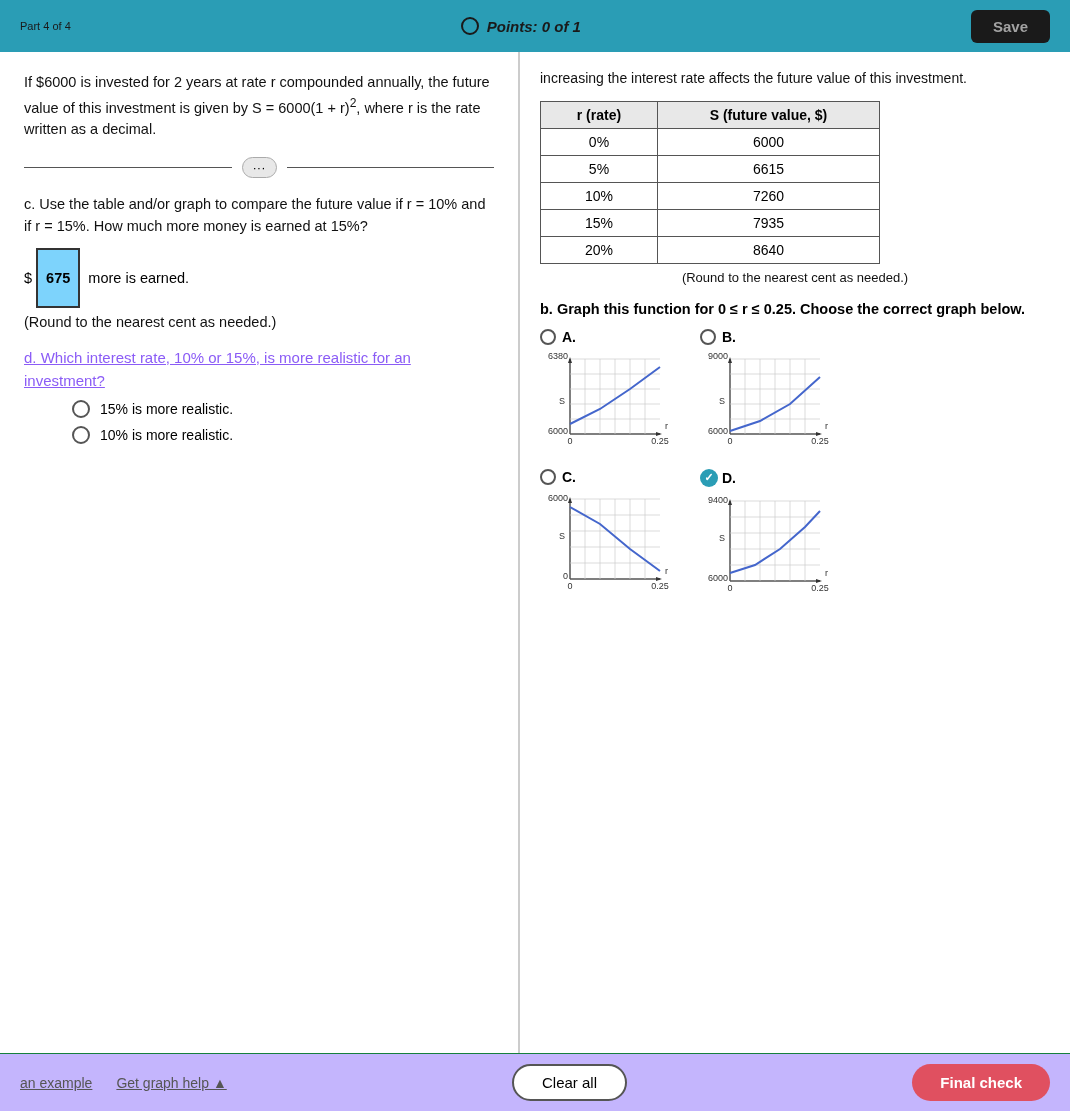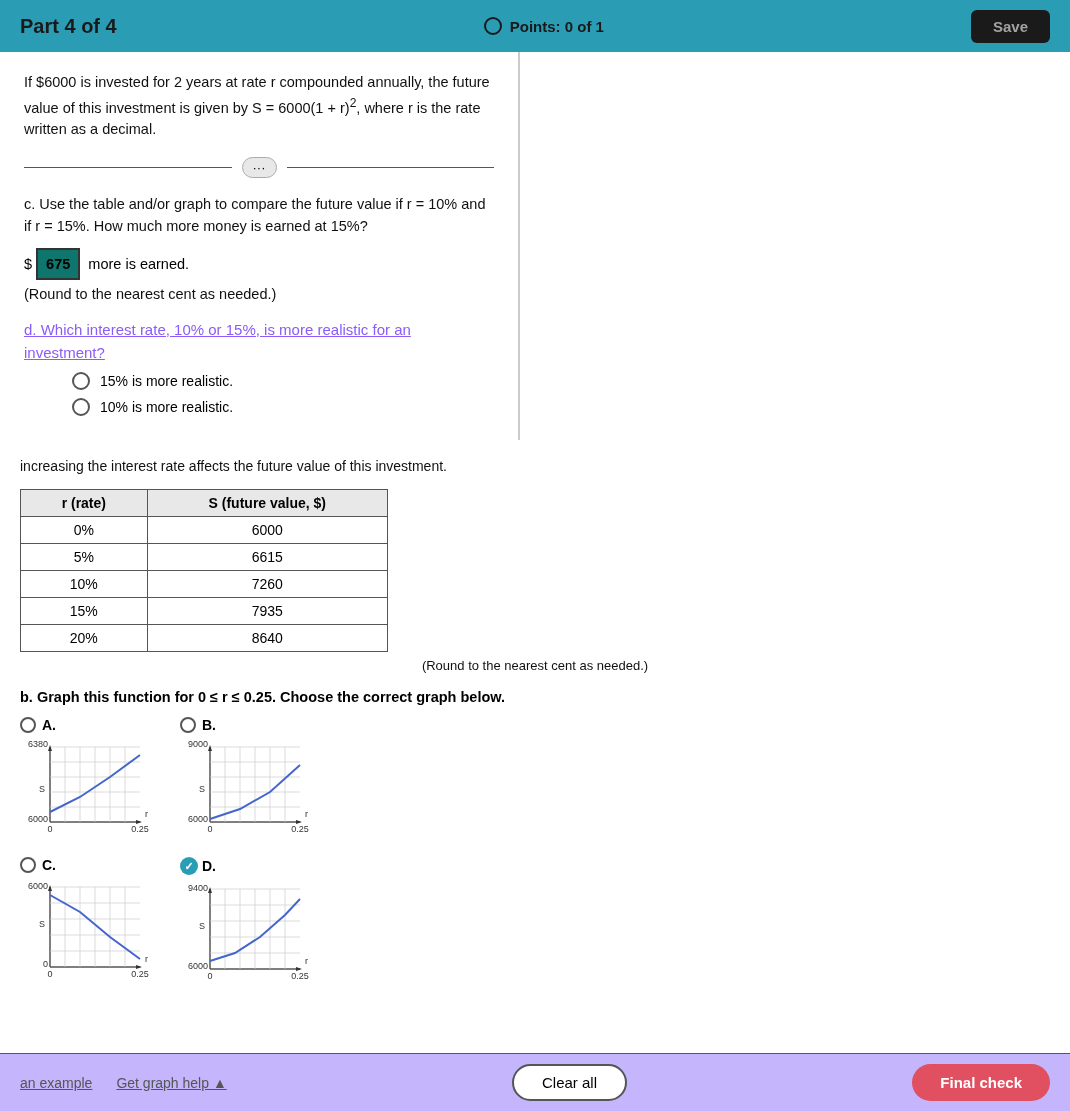--- a/index.html
+++ b/index.html
@@ -14,30 +14,31 @@
     .top-bar {
       background: #2a9db5;
       height: 52px;
       display: flex;
       align-items: center;
       justify-content: space-between;
       padding: 0 20px;
     }
     .top-bar-part {
       color: #1a1a1a;
-      font-size: 20px;
-      font-weight: 700;
+      font-size: 11px;
+      font-weight: 400;
     }
     .top-bar-points {
       display: flex;
       align-items: center;
       gap: 8px;
       color: #1a1a1a;
       font-size: 15px;
       font-weight: bold;
+      font-style: italic;
     }
     .top-bar-points .circle-icon {
       width: 18px; height: 18px;
       border: 2px solid #1a1a1a;
       border-radius: 50%;
       display: inline-block;
     }
     .save-btn {
       background: #1a1a1a;
       color: #a3a3a3;
@@ -45,21 +46,20 @@
       padding: 8px 22px;
       font-size: 15px;
       font-weight: bold;
       border-radius: 6px;
       cursor: pointer;
     }
     .main-content {
       display: flex;
       height: calc(1111px - 52px - 58px);
       background: #fff;
-      flex-direction: column;
     }
     .left-panel {
       width: 520px;
       padding: 20px 24px;
       border-right: 2px solid #ccc;
       position: relative;
       overflow-y: auto;
     }
     .right-panel {
       flex: 1;
@@ -94,26 +94,26 @@
       margin-top: 8px;
     }
     .section-c p {
       font-size: 14.5px;
       line-height: 1.5;
       color: #111;
     }
     .answer-box {
       display: inline-block;
       border: 2px solid #333;
-      padding: 6px 8px;
+      padding: 20px 8px;
       font-size: 14.5px;
       font-weight: bold;
       min-width: 40px;
       text-align: center;
-      background: #0f766e;
+      background: #7dd3fc;
       margin-right: 4px;
     }
     .round-note {
       font-size: 13.5px;
       color: #111;
       margin-top: 4px;
     }
     .section-d {
       margin-top: 14px;
     }
@@ -142,21 +142,21 @@
     
     .intro-text {
       font-size: 14px;
       line-height: 1.5;
       color: #111;
       margin-bottom: 12px;
     }
     .data-table {
       border-collapse: collapse;
       margin-bottom: 6px;
-      width: 368px;
+      width: 340px;
       padding-left: 18px;
     }
     .data-table th, .data-table td {
       border: 1px solid #555;
       padding: 5px 18px;
       text-align: center;
       font-size: 14px;
     }
     .data-table th {
       background: #e8e8e8;

